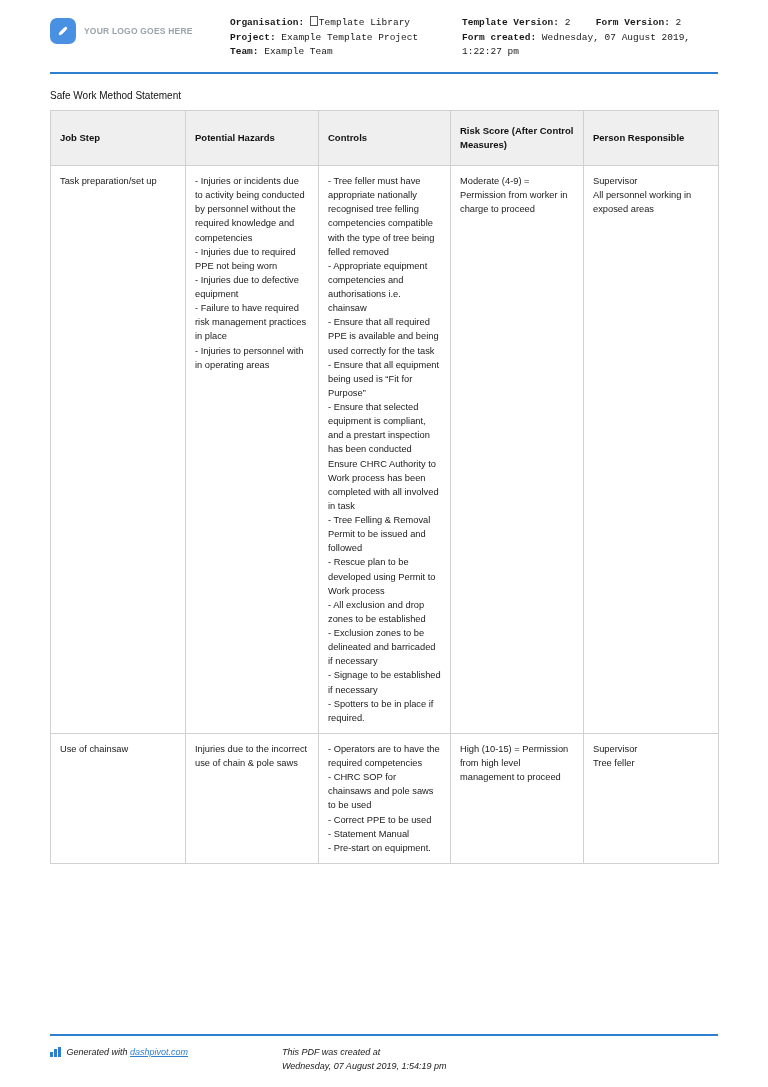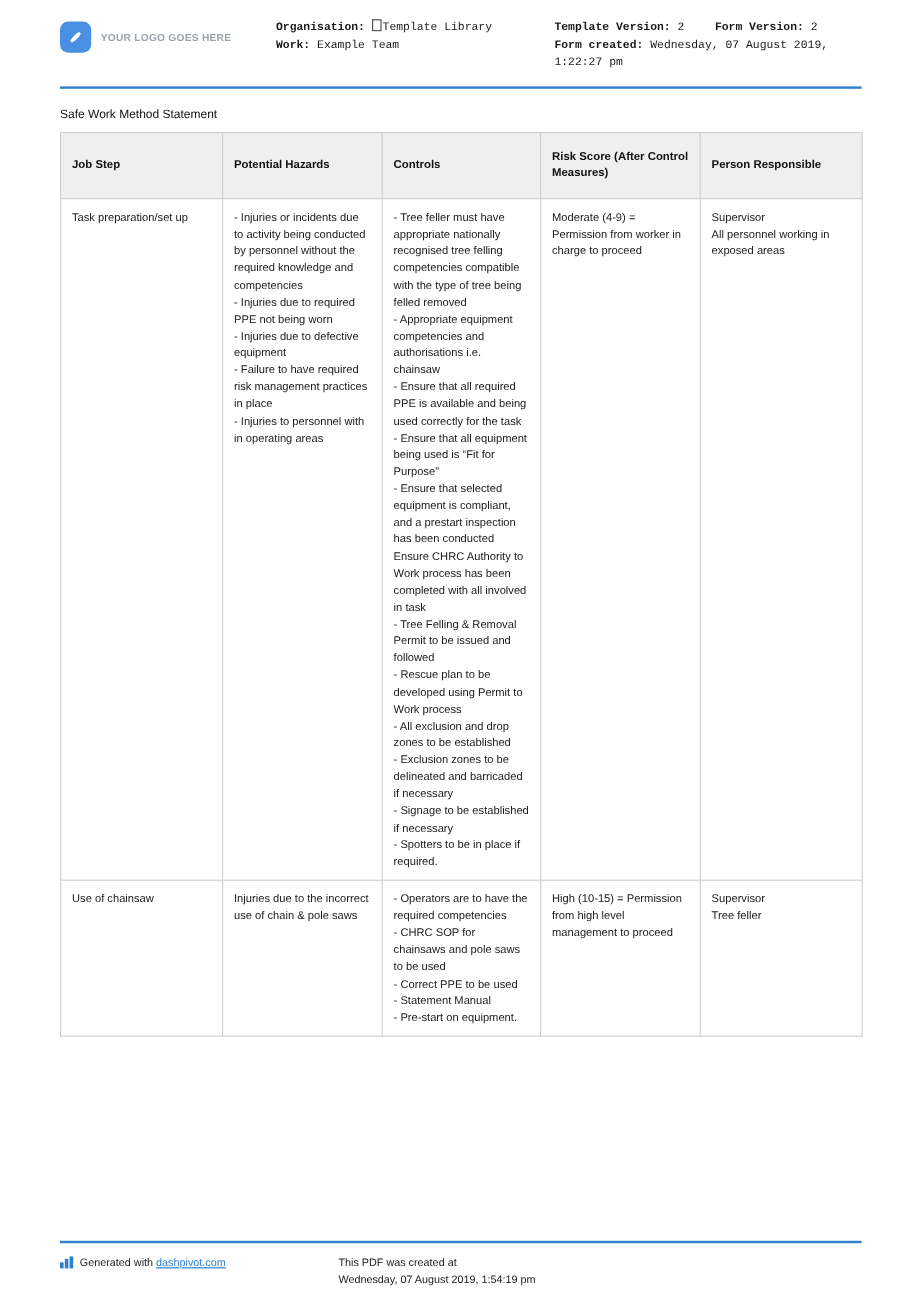--- a/index.html
+++ b/index.html
@@ -128,20 +128,21 @@
   col.c5 { width: 135px; }
 
   .cell-lines > div { white-space: normal; }
 
   
   .footer-wrap {
     position: absolute;
     left: 50px;
     right: 50px;
     bottom: 14px;
+    font-style: italic;
   }
   .rule-blue-footer {
     height: 2px;
     background: #2f7fd0;
     margin-bottom: 10px;
   }
   .footer-row {
     display: flex;
     font-size: 9px;
     line-height: 1.5;
@@ -188,21 +189,25 @@
       </span>
       <span class="logo-text">YOUR LOGO GOES HERE</span>
     </div>
 
     <div class="meta-col left">
       <div class="meta-line">
         <span class="meta-label">Organisation:</span>
         <span class="tofu"></span><span>Template Library</span>
       </div>
       <div class="meta-line">
-        <span class="meta-label">Work:</span>
+        <span class="meta-label">Project:</span>
+        <span>Example Template Project</span>
+      </div>
+      <div class="meta-line">
+        <span class="meta-label">Team:</span>
         <span>Example Team</span>
       </div>
     </div>
 
     <div class="meta-col right">
       <div class="meta-line">
         <span class="meta-label">Template Version:</span>
         <span>2</span>
         <span class="meta-gap"></span>
         <span class="meta-label">Form Version:</span>

